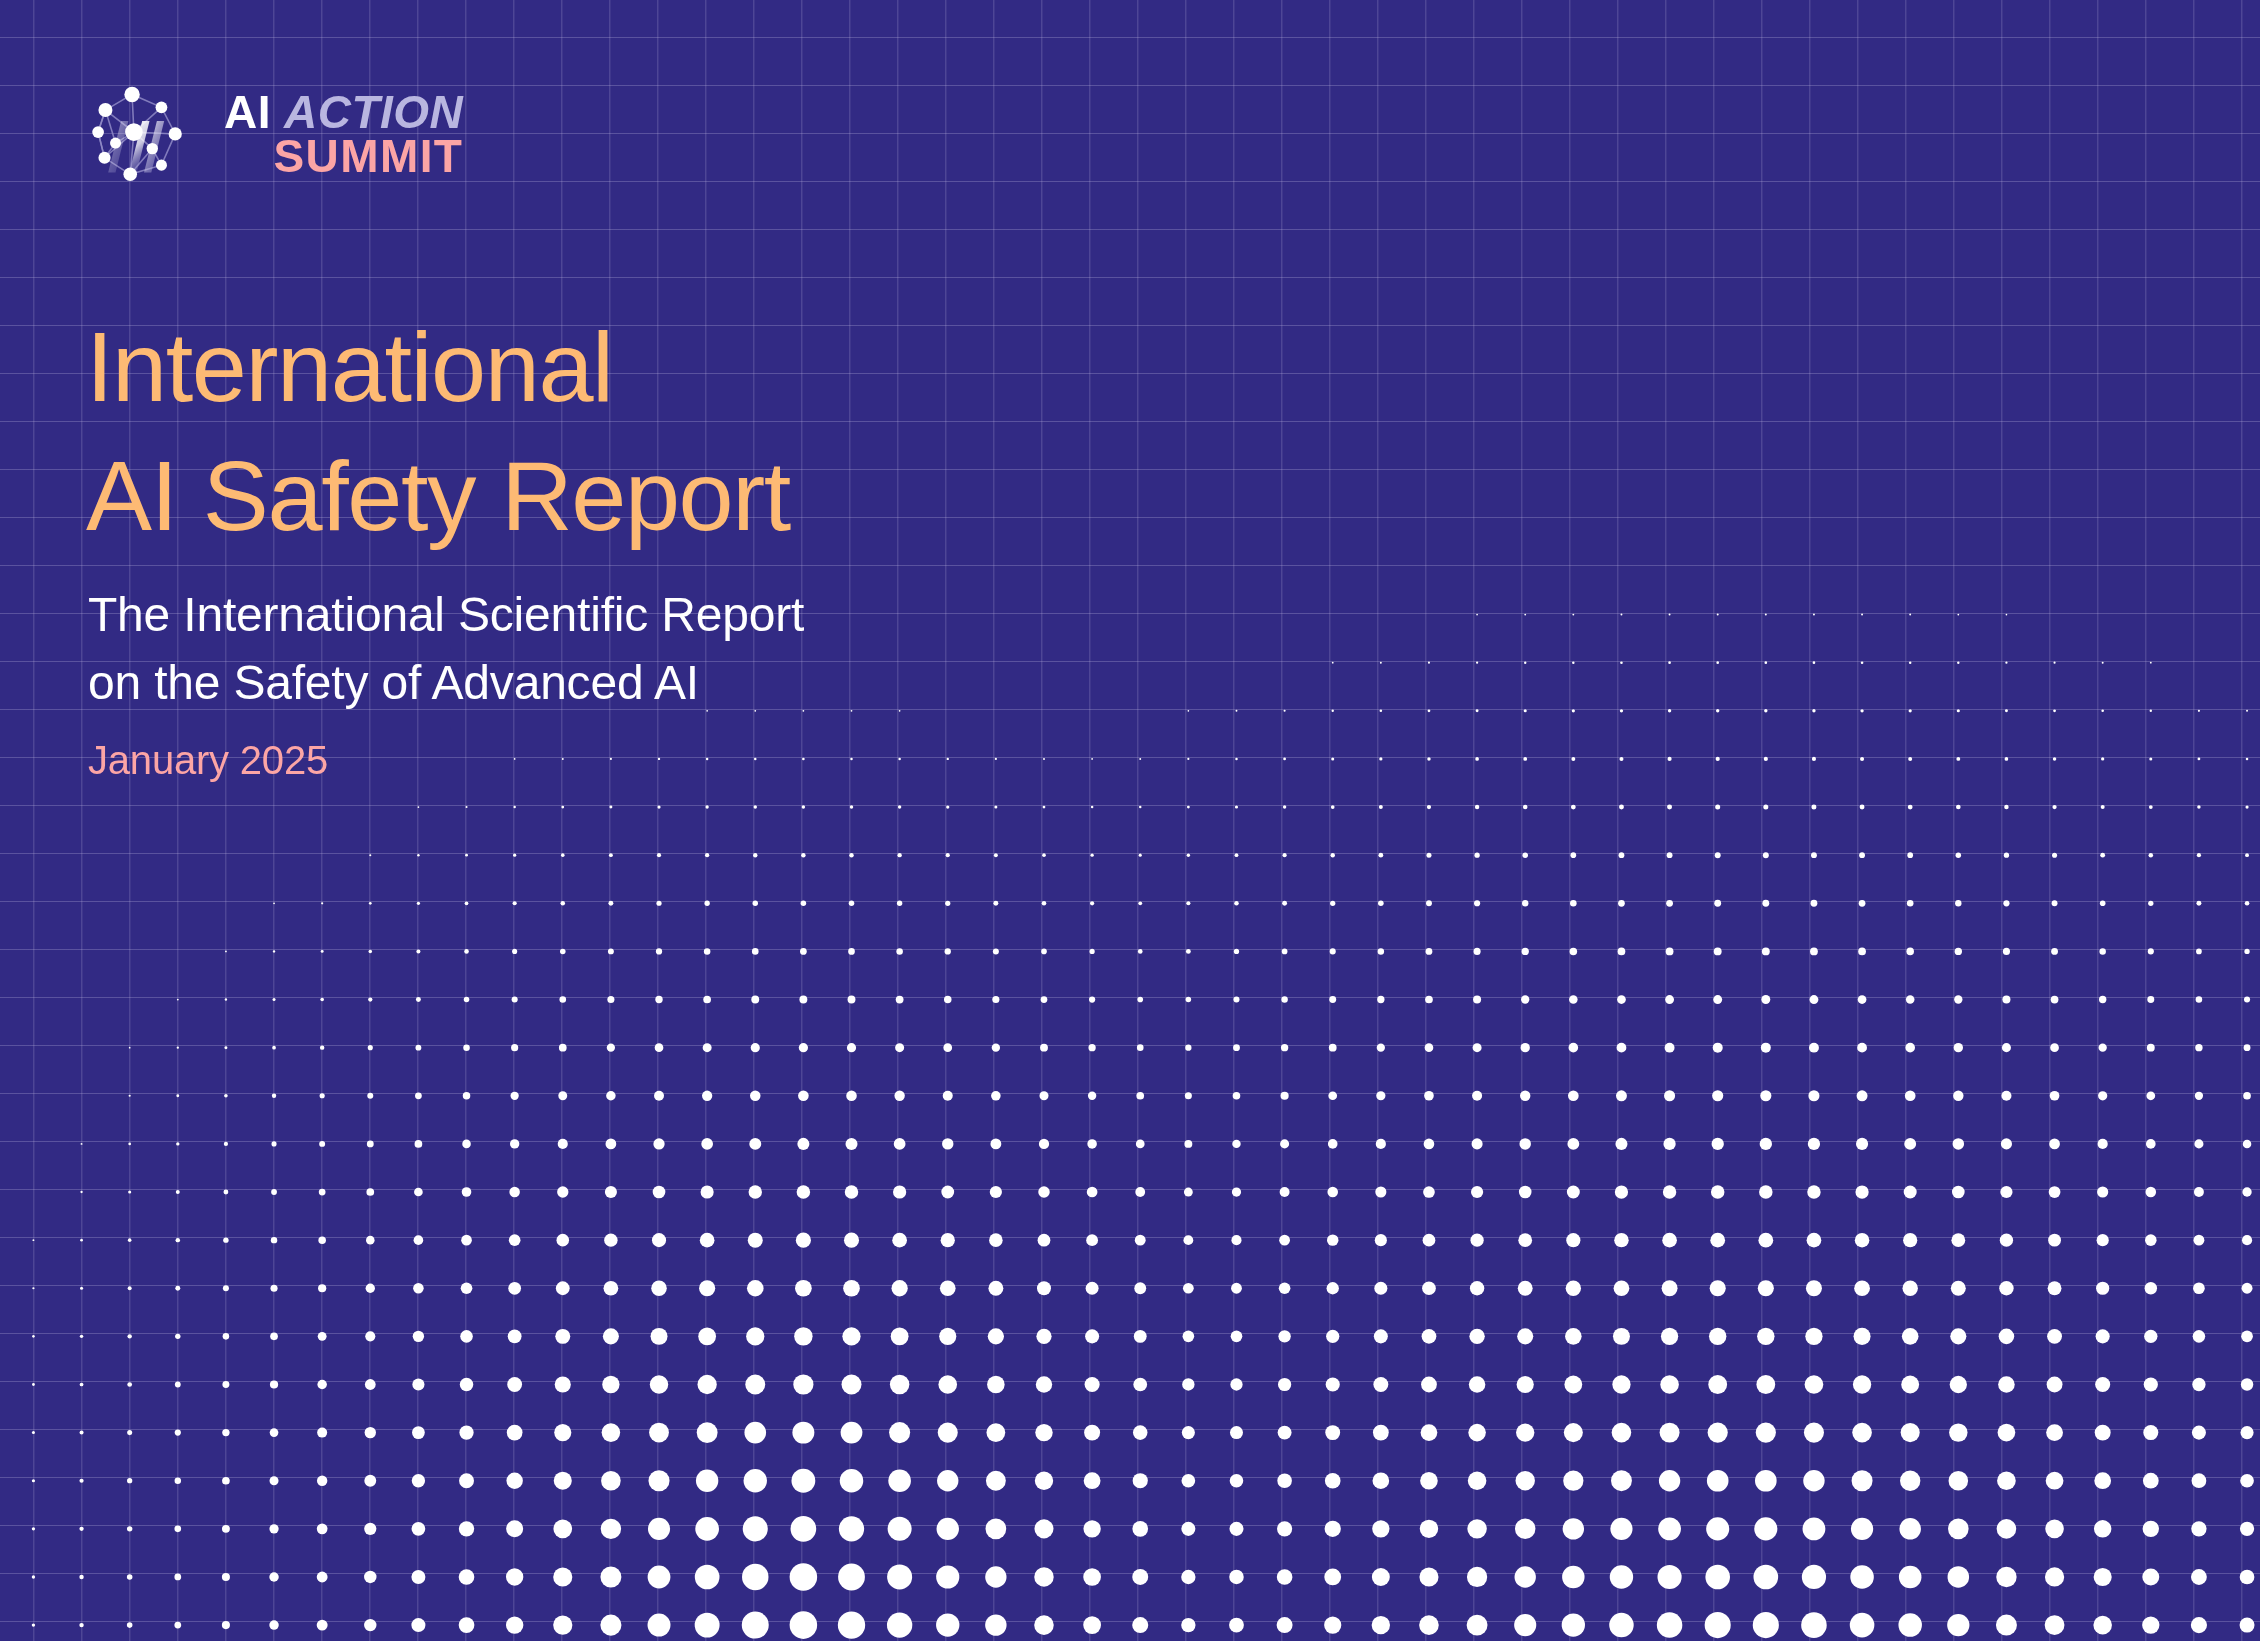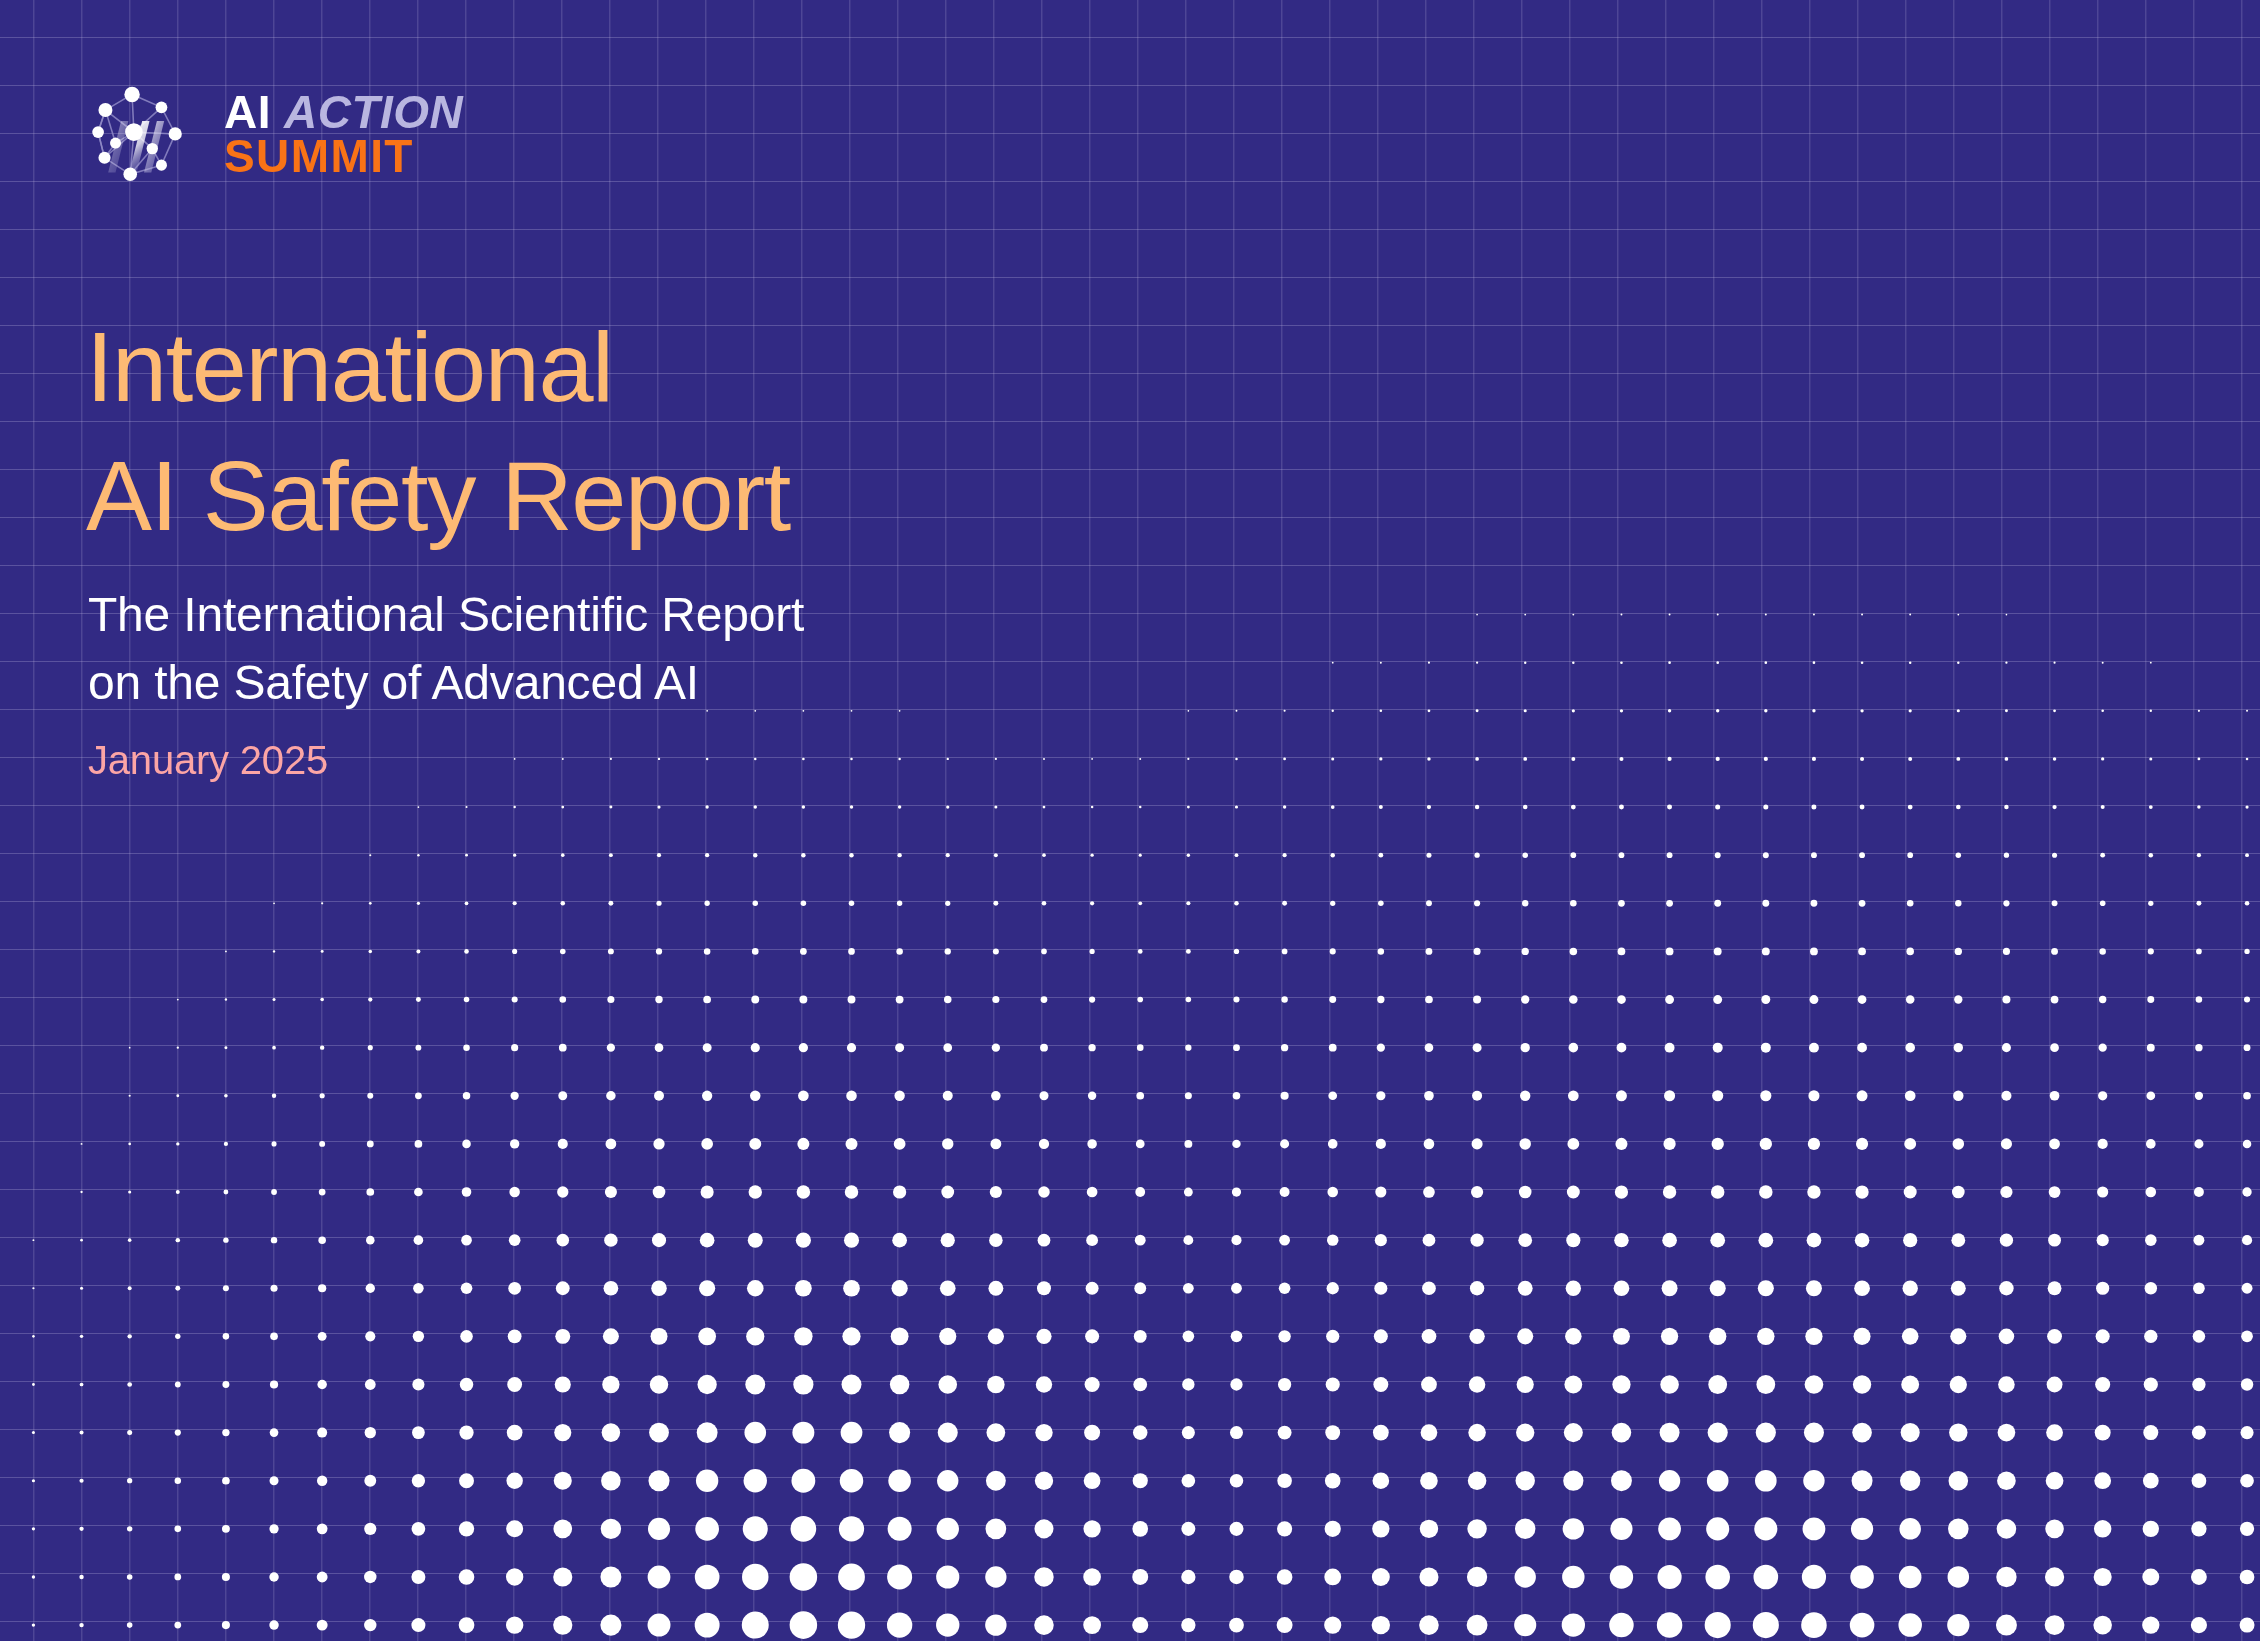--- a/index.html
+++ b/index.html
@@ -60,21 +60,21 @@
     line-height: 0.95;
     letter-spacing: 0.5px;
     white-space: nowrap;
   }
   .logo-ai { color: #ffffff; }
   .logo-action {
     color: #b9b6e0;
     font-style: italic;
     margin-left: 13px;
   }
-  .logo-summit { color: #f97316; letter-spacing: 1.4px; }
+  .logo-summit { color: #fca5a5; letter-spacing: 1.4px; text-align: right; }
 
   
   #title {
     position: absolute;
     left: 86px;
     top: 237px;
     color: #fdba74;
     font-size: 99px;
     line-height: 1.30;
     font-weight: 400;

